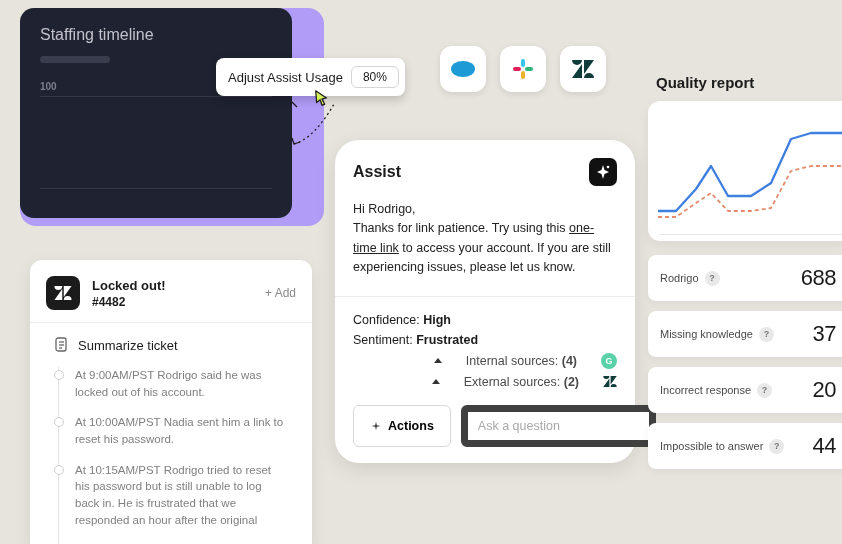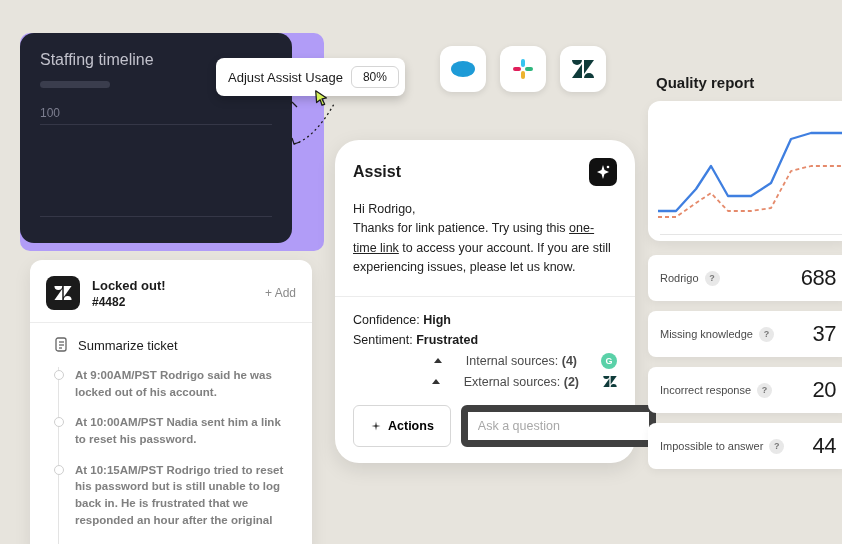--- a/index.html
+++ b/index.html
@@ -10,24 +10,24 @@
     font-family: -apple-system, BlinkMacSystemFont, "Segoe UI", Arial, sans-serif;
     position: relative;
     overflow: hidden;
     border-radius: 8px;
     color: #1b1b1b;
   }
 
   
   .staffing-wrap {
     position: absolute;
-    left: 20px; top: 33px;
+    left: 20px; top: 8px;
     width: 304px; height: 218px;
     background: #b19cf7;
-    border-radius: 10px;
+    border-radius: 16px;
   }
   .staffing {
     position: absolute;
     left: 0; top: 0;
     width: 272px; height: 210px;
     background: #1f2230;
     border-radius: 14px;
     padding: 18px 20px 10px 20px;
     color: #cfcfd6;
   }
@@ -37,23 +37,24 @@
     color: #c2c2cc;
     margin-bottom: 12px;
   }
   .staffing .skeleton {
     width: 70px; height: 7px;
     background: #3a3d4d;
     border-radius: 4px;
     margin-bottom: 18px;
   }
   .staffing .axis-label {
-    font-size: 12px;
+    font-size: 10px;
     color: #7c7e8f;
     margin-bottom: 4px;
+    font-weight: bold;
   }
   .staffing .gridline {
     border-top: 1px solid #353747;
     height: 1px;
   }
   .staffing .bars {
     display: flex;
     align-items: flex-end;
     gap: 4px;
     height: 92px;
@@ -158,21 +159,20 @@
     padding: 0 0 14px 16px;
     font-size: 11.5px;
     color: #808080;
     line-height: 1.45;
     position:relative;
   }
   .ticket .tl-item {
     margin-bottom: 14px;
     position:relative;
     padding-right:6px;
-    font-weight:bold;
   }
   .ticket .tl-item::before {
     content:'';
     position:absolute;
     left: -21px; top: 3px;
     width: 8px; height: 8px;
     border: 1px solid #cfcfcf;
     border-radius: 50%;
     background: #fff;
   }

